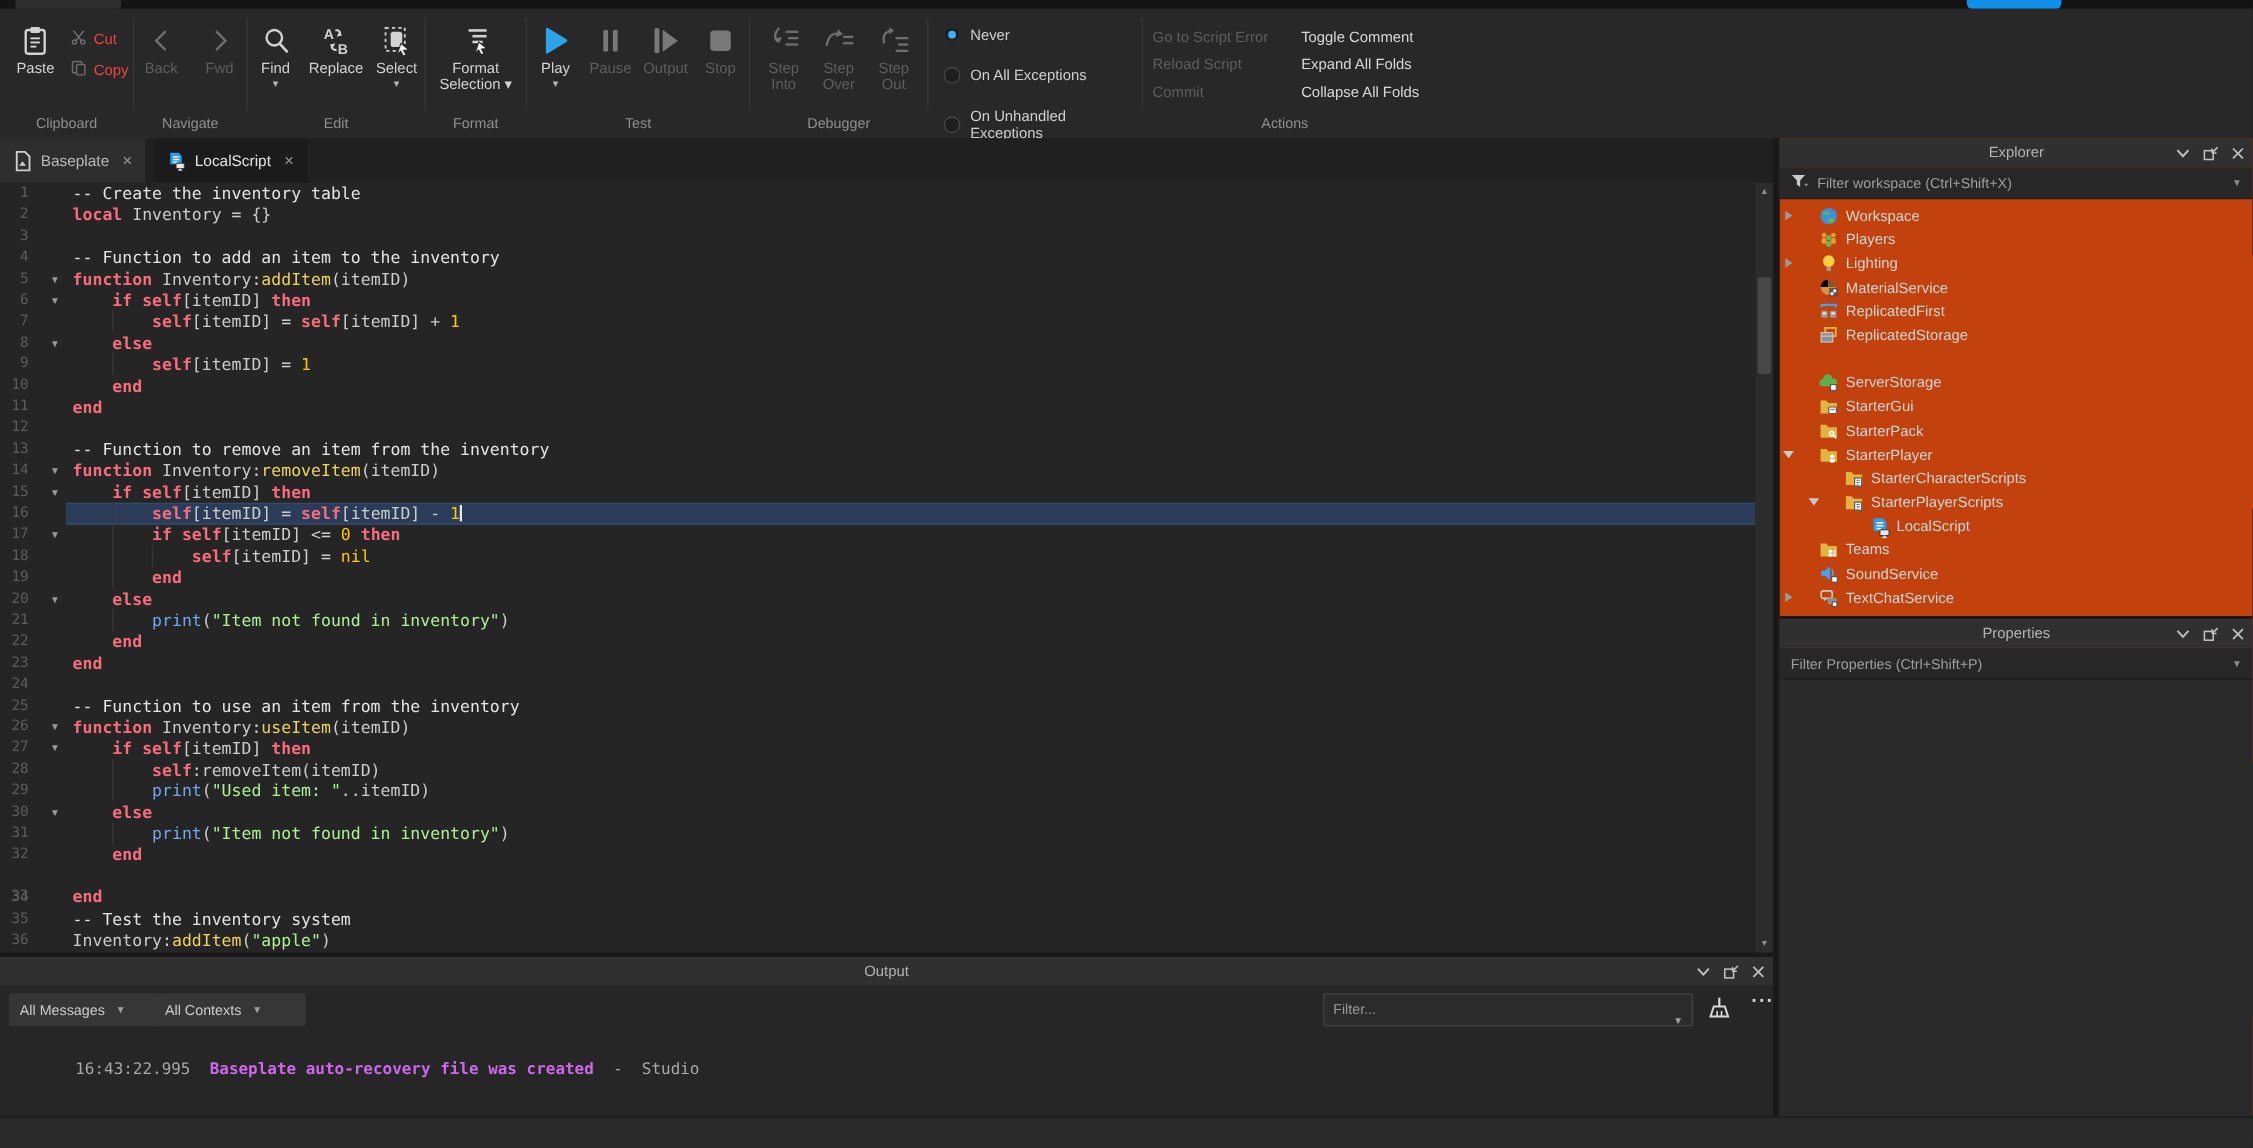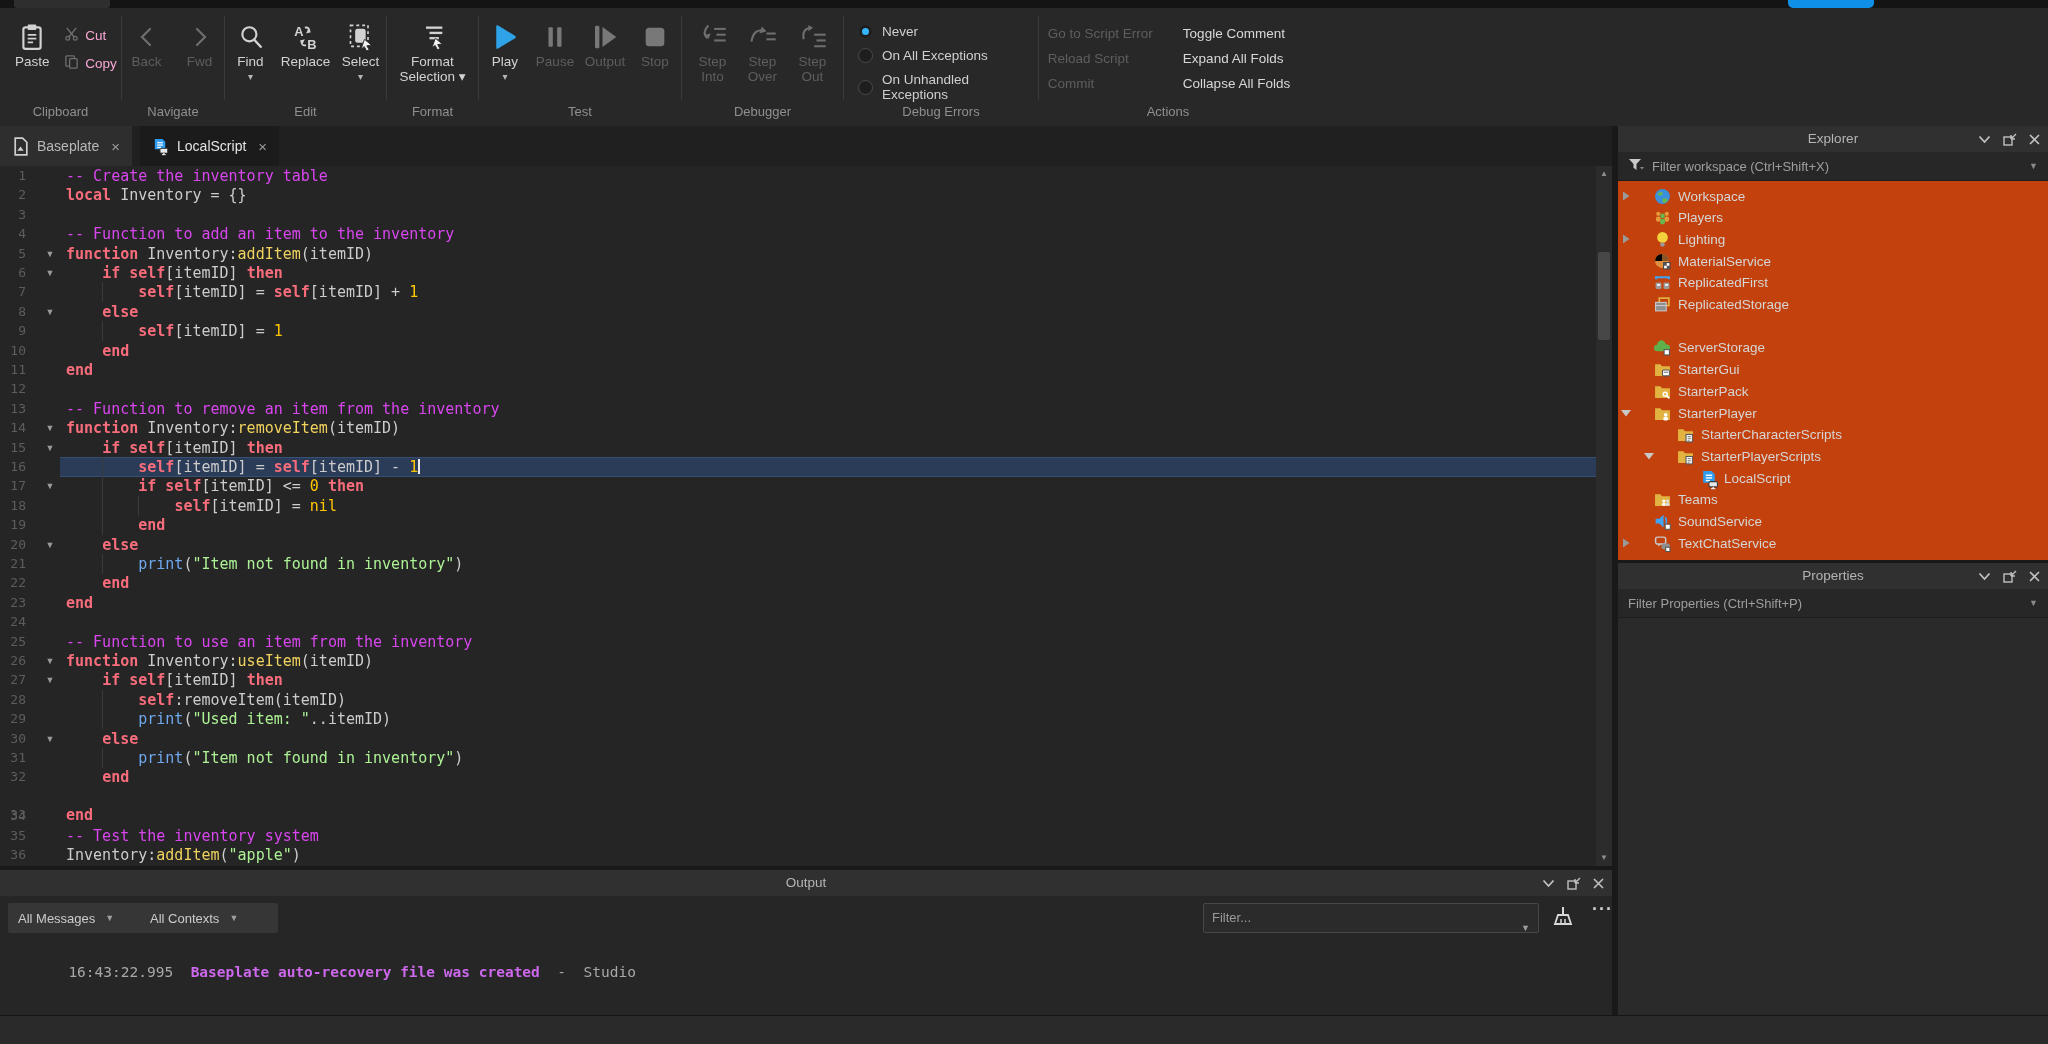--- a/index.html
+++ b/index.html
@@ -15,22 +15,22 @@
   .rgroup .gcontent{flex:1;display:flex;align-items:flex-start;justify-content:center;gap:4px;padding-top:10px;}
   .rgroup .glabel{height:24px;line-height:20px;text-align:center;font-size:13px;color:#8f8f8f;}
   .gdivider{width:1px;background:#3b3b3b;margin:8px 0 26px 0;flex:0 0 auto;}
   .bigbtn{display:flex;flex-direction:column;align-items:center;width:56px;padding:2px 0;cursor:default;}
   .bigbtn .bicon{height:34px;display:flex;align-items:center;justify-content:center;}
   .bigbtn .blabel{font-size:13.5px;line-height:15px;text-align:center;color:#d2d2d2;white-space:pre-line;}
   .bigbtn.disabled .blabel{color:#5e5e5e;}
   .bigbtn .barrow{font-size:10px;color:#b5b5b5;line-height:12px;margin-top:2px;}
   .smallstack{display:flex;flex-direction:column;justify-content:center;gap:10px;padding-top:8px;}
   .smallitem{display:flex;align-items:center;gap:6px;font-size:13.5px;color:#d2d2d2;}
-  .smallitem.disabled{color:#f9a8d4;}
-  .radiocol{display:flex;flex-direction:column;justify-content:flex-start;gap:9px;padding:6px 0 0 14px;width:180px;}
+  .smallitem.disabled{color:#ef4444;}
+  .radiocol{display:flex;flex-direction:column;justify-content:flex-start;gap:22px;padding:6px 0 0 14px;width:180px;}
   .radiorow{display:flex;align-items:center;gap:9px;font-size:13.5px;color:#cfcfcf;}
   .radiodot{width:13px;height:13px;border-radius:50%;background:#1e1e1e;border:1px solid #4b4b4b;position:relative;flex:0 0 auto;}
   .radiodot.sel{border-color:#2e2e2e;}
   .radiodot.sel::after{content:"";position:absolute;left:3px;top:3px;width:7px;height:7px;border-radius:50%;background:#35b5ff;}
   .textcol{display:flex;flex-direction:column;gap:10px;padding:8px 10px 0 12px;}
   .textcol .titem{font-size:13.5px;color:#d8d8d8;white-space:nowrap;}
   .textcol .titem.disabled{color:#5e5e5e;}
   .coldiv{width:1px;background:#3b3b3b;margin:10px 0 10px 0;}
   
   #tabbar{position:absolute;left:0;top:126px;width:1612px;height:40px;background:#202020;display:flex;align-items:stretch;}
@@ -38,21 +38,21 @@
   .etab.active{background:#1b1b1b;color:#e4e4e4;}
   .etab .tclose{color:#9a9a9a;font-size:15px;margin-left:4px;}
   
   #editor{position:absolute;left:0;top:166px;width:1612px;height:700px;background:#252525;overflow:hidden;}
   .eline{position:absolute;left:0;width:100%;height:20px;}
   .eline .hl{position:absolute;left:60px;right:16px;top:0;bottom:0;background:#2a3c58;border-top:1px solid rgba(90,130,190,.28);border-bottom:1px solid rgba(90,130,190,.28);box-sizing:border-box;}
   .eline .lnum{position:absolute;left:0;top:0;width:26px;text-align:right;font-family:"DejaVu Sans Mono",monospace;font-size:13px;line-height:20px;color:#5d5d5d;}
   .eline .fold{position:absolute;left:42px;top:0;width:16px;font-size:9px;line-height:20px;color:#9a9a9a;text-align:center;}
   .eline pre{position:absolute;left:66px;top:0;margin:0;font-family:"DejaVu Sans Mono",monospace;font-size:15px;line-height:20px;white-space:pre;}
   .guide{position:absolute;top:0;bottom:0;width:1px;background:#3a3a3a;}
-  .tk-c{color:#d946ef;} .tk-k{color:#f86d7c;font-weight:bold;} .tk-p{color:#cccccc;}
+  .tk-c{color:#e5e5e5;} .tk-k{color:#f86d7c;font-weight:bold;} .tk-p{color:#cccccc;}
   .tk-n{color:#ffc600;} .tk-f{color:#f0d25e;} .tk-s{color:#adf195;} .tk-b{color:#6fa8ec;}
   .cursorbar{display:inline-block;width:2px;height:15px;background:#eaeaea;vertical-align:-2px;}
   #escroll{position:absolute;left:1596px;top:166px;width:16px;height:700px;background:#2c2c2c;}
   #escroll .thumb{position:absolute;left:2px;top:86px;width:12px;height:88px;background:#474747;border-radius:2px;}
   #escroll .sarrow{position:absolute;left:0;width:16px;height:16px;color:#8f8f8f;font-size:8px;line-height:16px;text-align:center;}
   
   #outsplit{position:absolute;left:0;top:866px;width:1612px;height:4px;background:#191919;}
   #output{position:absolute;left:0;top:870px;width:1612px;height:145px;background:#262626;}
   .phead{height:26px;background:#303030;position:relative;}
   .phead .ptitle{position:absolute;left:0;right:0;top:0;text-align:center;line-height:26px;font-size:13.5px;color:#b4b4b4;}

